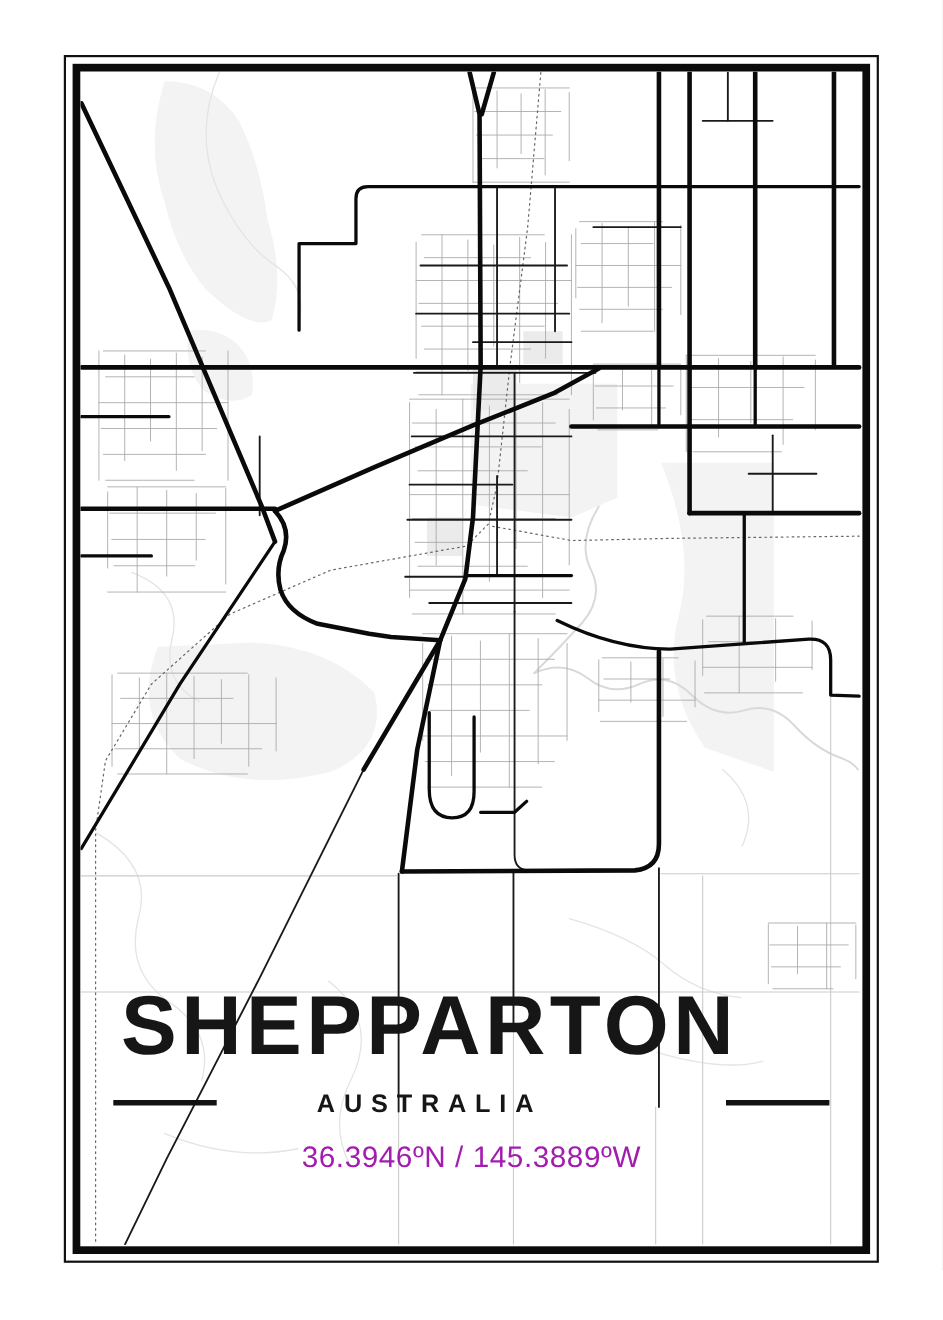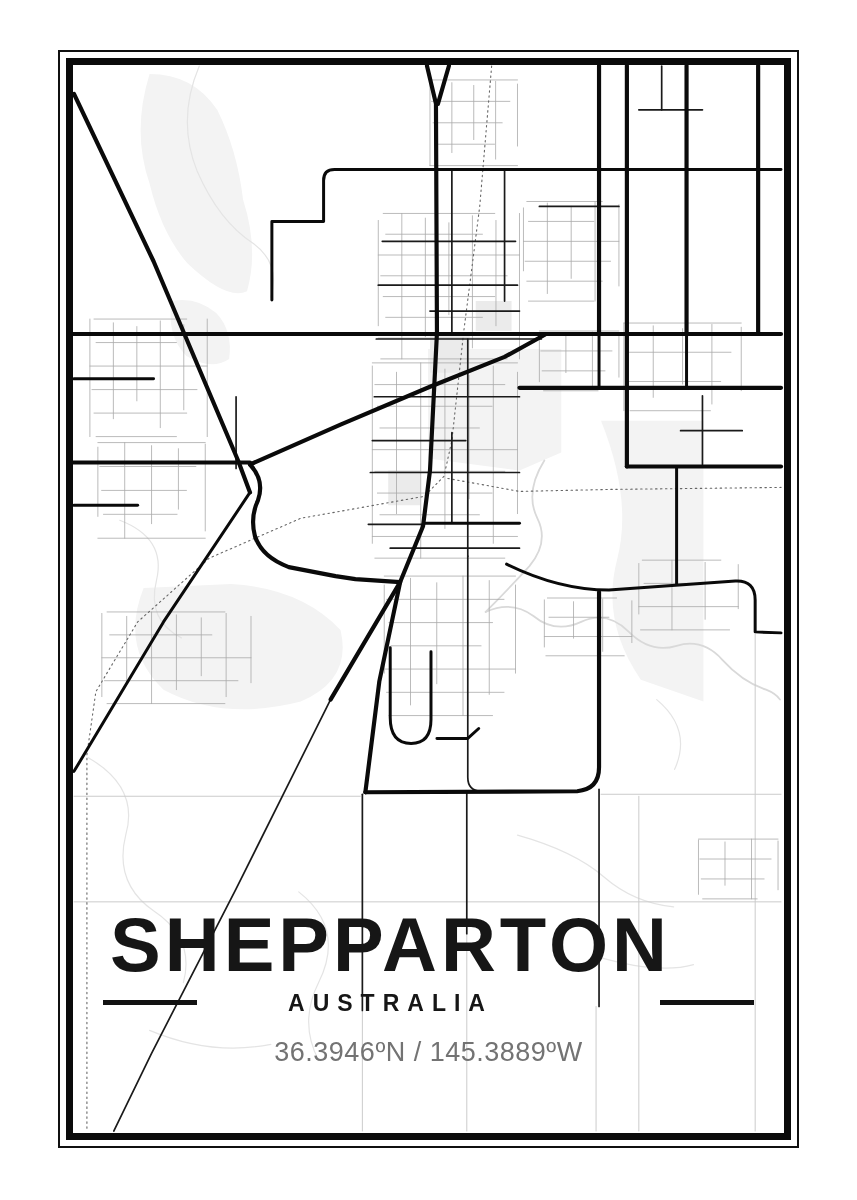--- a/index.html
+++ b/index.html
@@ -19,35 +19,35 @@
     position:absolute; left:73px; top:65px; width:711px; height:1068px;
     overflow:hidden; background:#ffffff;
   }
   .map-wrap svg{display:block; width:100%; height:100%;}
   .title-block{
     position:absolute; left:0; width:857px; text-align:center; pointer-events:none;
   }
   .city-title{
     position:absolute; left:0; top:893px; width:777px;
     font-size:76px; line-height:80px; font-weight:700; color:#161616;
-    letter-spacing:4px; padding-left:4px; box-sizing:border-box; white-space:nowrap;margin-top:12px;
+    letter-spacing:4px; padding-left:4px; box-sizing:border-box; white-space:nowrap;
   }
   .country-label{
     position:absolute; left:0; top:988px; width:773px;
     font-size:23px; line-height:30px; font-weight:700; color:#161616;
     letter-spacing:8px; padding-left:8px; box-sizing:border-box;
   }
   .divider{
     position:absolute; top:1000px; width:94px; height:5px; background:#121212;
   }
   .divider.left{left:103px;}
   .divider.right{left:660px;}
   .coords-label{
     position:absolute; left:0; top:1036px; width:857px;
-    font-size:27px; line-height:32px; font-weight:400; color:#737373;
+    font-size:27px; line-height:32px; font-weight:400; color:#a21caf;
     letter-spacing:0.5px;
   }
   .title-block div{text-align:center;}
 </style>
 </head>
 <body>
 
 <div class="poster">
   <div class="map-wrap">
     <svg xmlns="http://www.w3.org/2000/svg" preserveAspectRatio="none" viewBox="71 63 715 1072">

